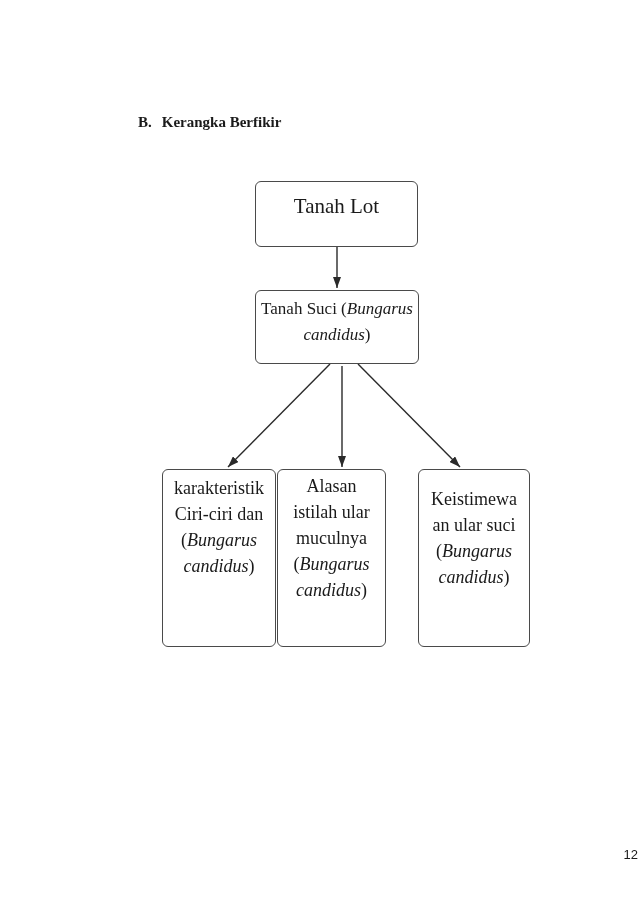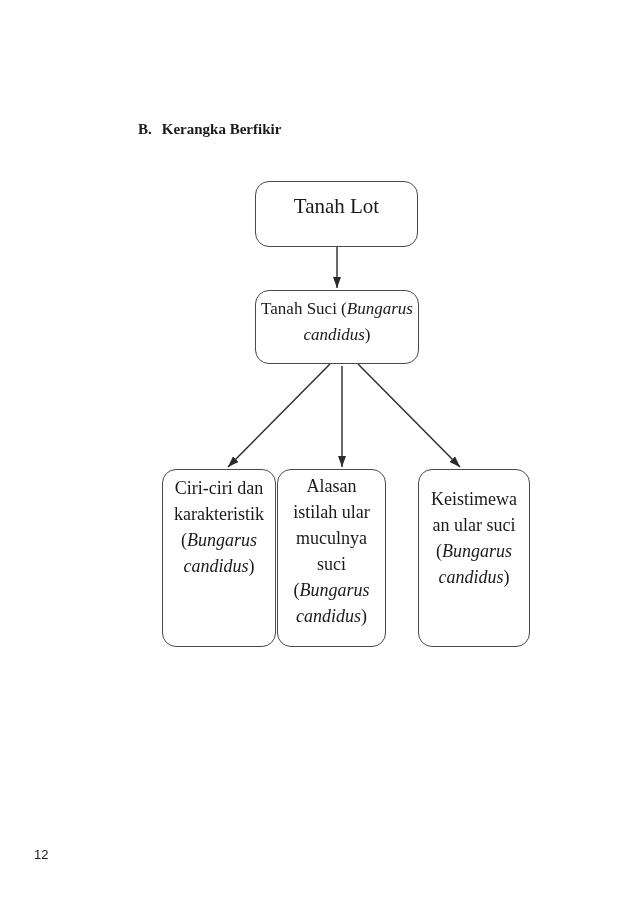--- a/index.html
+++ b/index.html
@@ -9,53 +9,53 @@
     height: 902px;
     background: var(--bg, #ffffff);
     font-family: "Liberation Serif", serif;
     color: var(--text, #1a1a1a);
     margin: 0 auto;
     overflow: hidden;
   }
   .heading {
     position: absolute;
     left: 138px;
-    top: 121px;
+    top: 114px;
     font-weight: bold;
     font-size: 15px;
     white-space: nowrap;
   }
   .heading .sec-num { margin-right: 10px; }
   .arrows {
     position: absolute;
     left: 0; top: 0;
     width: 638px; height: 902px;
     pointer-events: none;
   }
   .arrows line { stroke: var(--arrow, #2a2a2a); stroke-width: 1.4; }
   .arrows marker path { fill: var(--arrow, #2a2a2a); }
   .node {
     position: absolute;
     box-sizing: border-box;
     border: 1px solid var(--border, #4a4a4a);
-    border-radius: 14px;
+    border-radius: 6px;
     background: var(--bg, #ffffff);
     text-align: center;
   }
   .node-line { white-space: nowrap; }
   .node-tanah-lot   { left: 255px; top: 181px; width: 163px; height: 66px;  font-size: 21px; line-height: 28px; padding-top: 10px; }
   .node-ular-suci   { left: 255px; top: 290px; width: 164px; height: 74px;  font-size: 17px; line-height: 26px; padding-top: 5px; }
   .node-ciri        { left: 162px; top: 469px; width: 114px; height: 178px; font-size: 18px; line-height: 26px; padding-top: 5px; }
   .node-alasan      { left: 277px; top: 469px; width: 109px; height: 178px; font-size: 18px; line-height: 26px; padding-top: 3px; }
   .node-keistimewa  { left: 418px; top: 469px; width: 112px; height: 178px; font-size: 18px; line-height: 26px; padding-top: 16px; }
   .page-number {
     position: absolute;
     left: 34px; right: 0;
     top: 847px;
-    text-align: left;
+    text-align: right;
     font-family: "Liberation Sans", sans-serif;
     font-size: 13px;
     color: var(--text, #1a1a1a);
   }
 </style>
 </head>
 <body>
 
 <div class="page" style="--bg: #ffffff; --text: #1a1a1a; --border: #4a4a4a; --arrow: #2a2a2a;">
 
@@ -76,30 +76,29 @@
   </svg>
 
   <div class="node node-tanah-lot">
       <div class="node-line"><span>Tanah Lot</span></div>
     </div>
   <div class="node node-ular-suci">
       <div class="node-line"><span>Tanah Suci (</span><em>Bungarus</em></div>
       <div class="node-line"><em>candidus</em><span>)</span></div>
     </div>
   <div class="node node-ciri">
+      <div class="node-line"><span>karakteristik</span></div>
       <div class="node-line"><span>Ciri-ciri dan</span></div>
-      <div class="node-line"><span>karakteristik</span></div>
       <div class="node-line"><span>(</span><em>Bungarus</em></div>
       <div class="node-line"><em>candidus</em><span>)</span></div>
     </div>
   <div class="node node-alasan">
       <div class="node-line"><span>Alasan</span></div>
       <div class="node-line"><span>istilah ular</span></div>
       <div class="node-line"><span>muculnya</span></div>
-      <div class="node-line"><span>suci</span></div>
       <div class="node-line"><span>(</span><em>Bungarus</em></div>
       <div class="node-line"><em>candidus</em><span>)</span></div>
     </div>
   <div class="node node-keistimewa">
       <div class="node-line"><span>Keistimewa</span></div>
       <div class="node-line"><span>an ular suci</span></div>
       <div class="node-line"><span>(</span><em>Bungarus</em></div>
       <div class="node-line"><em>candidus</em><span>)</span></div>
     </div>
 

